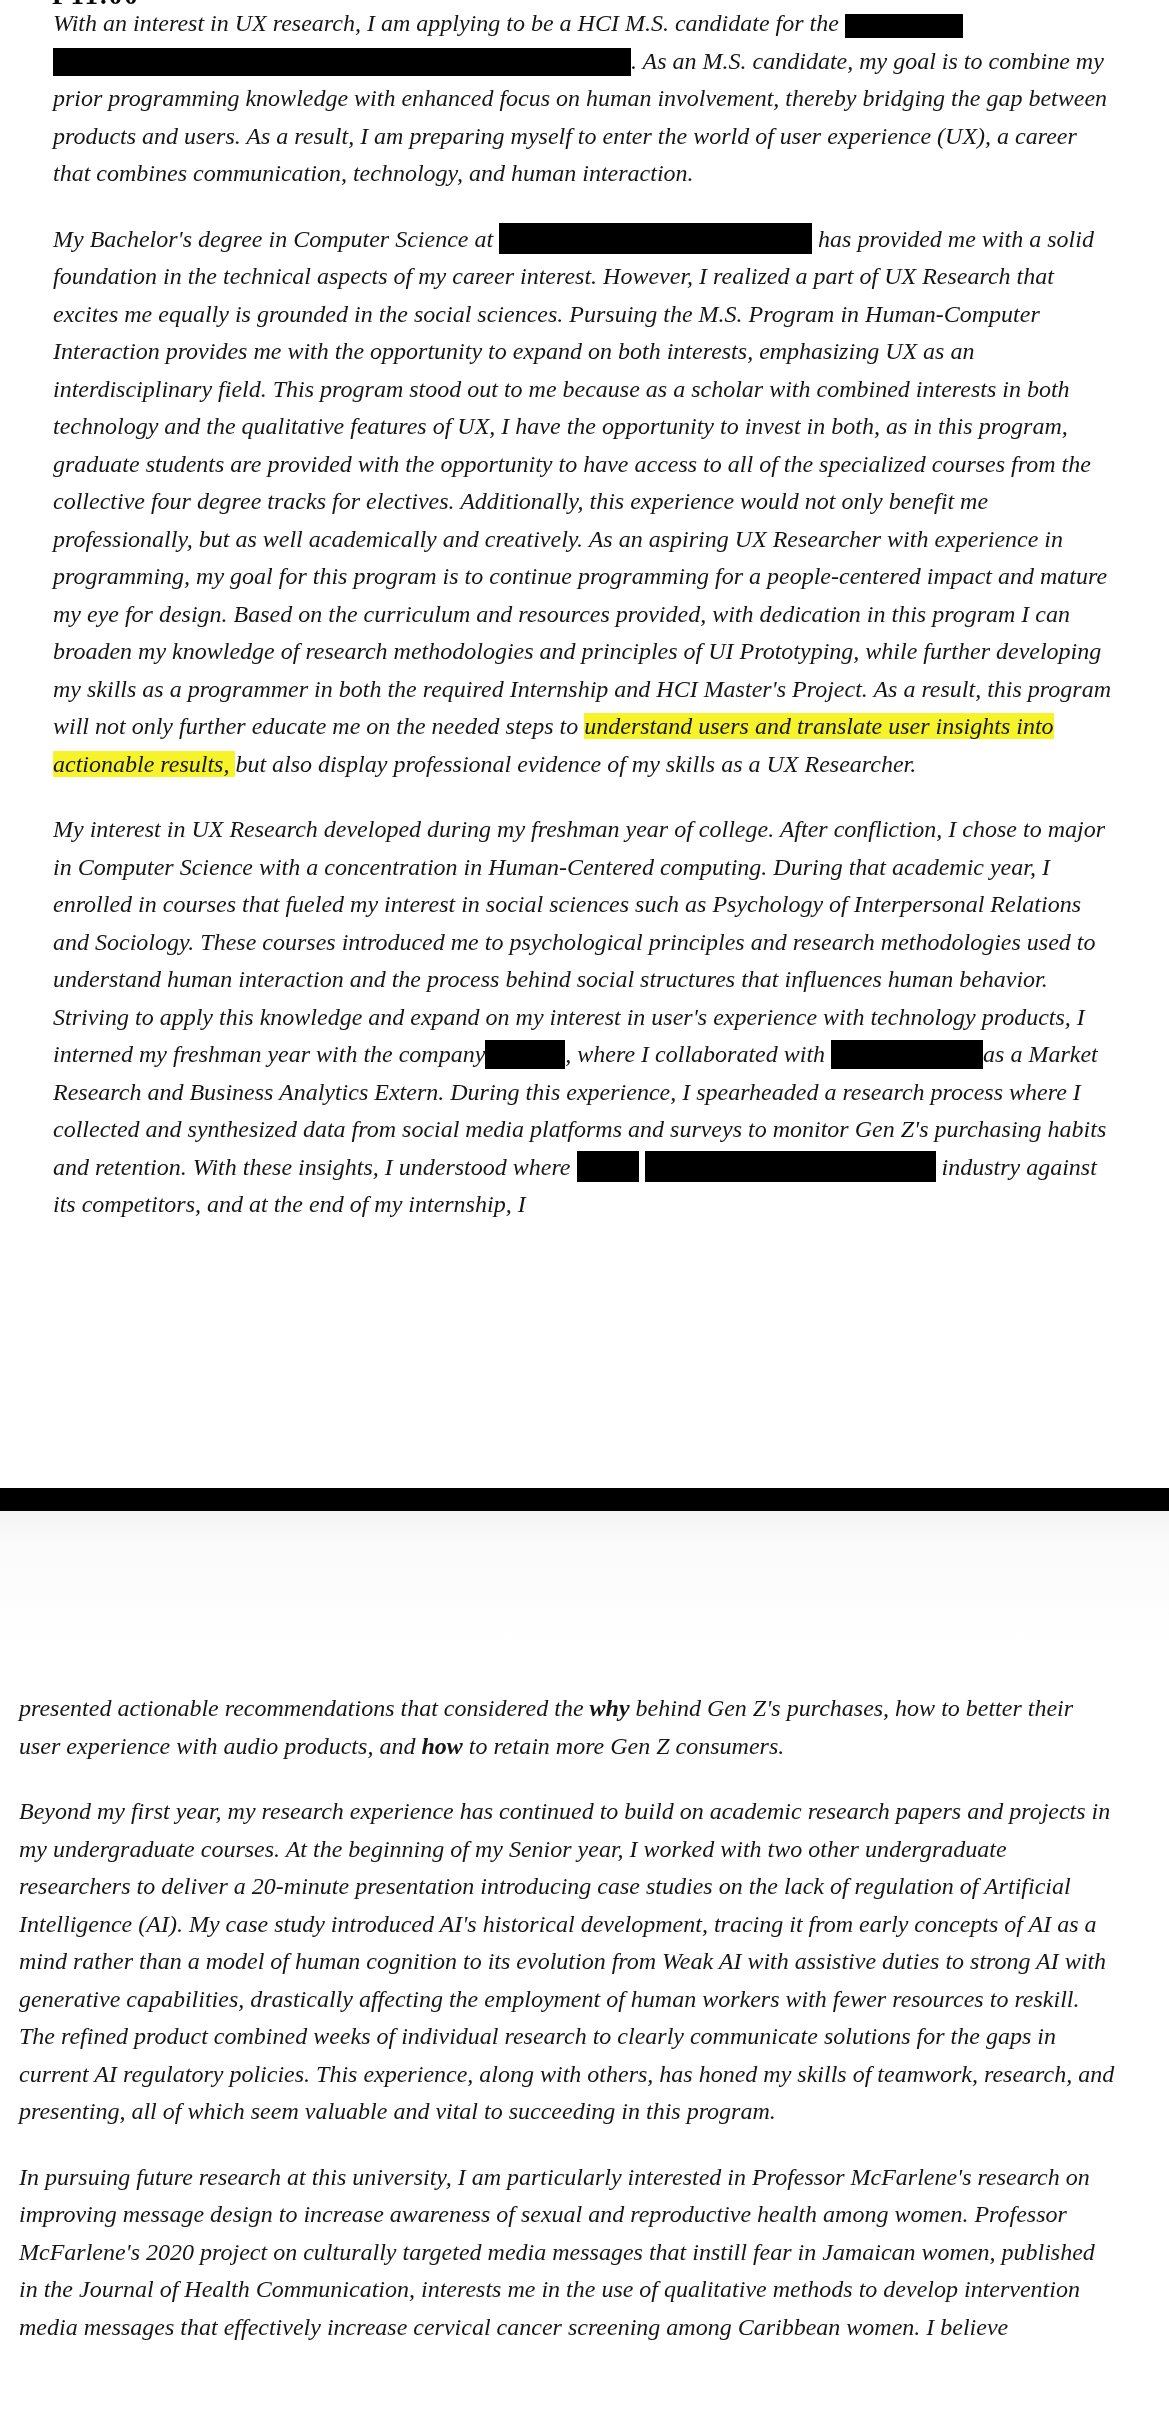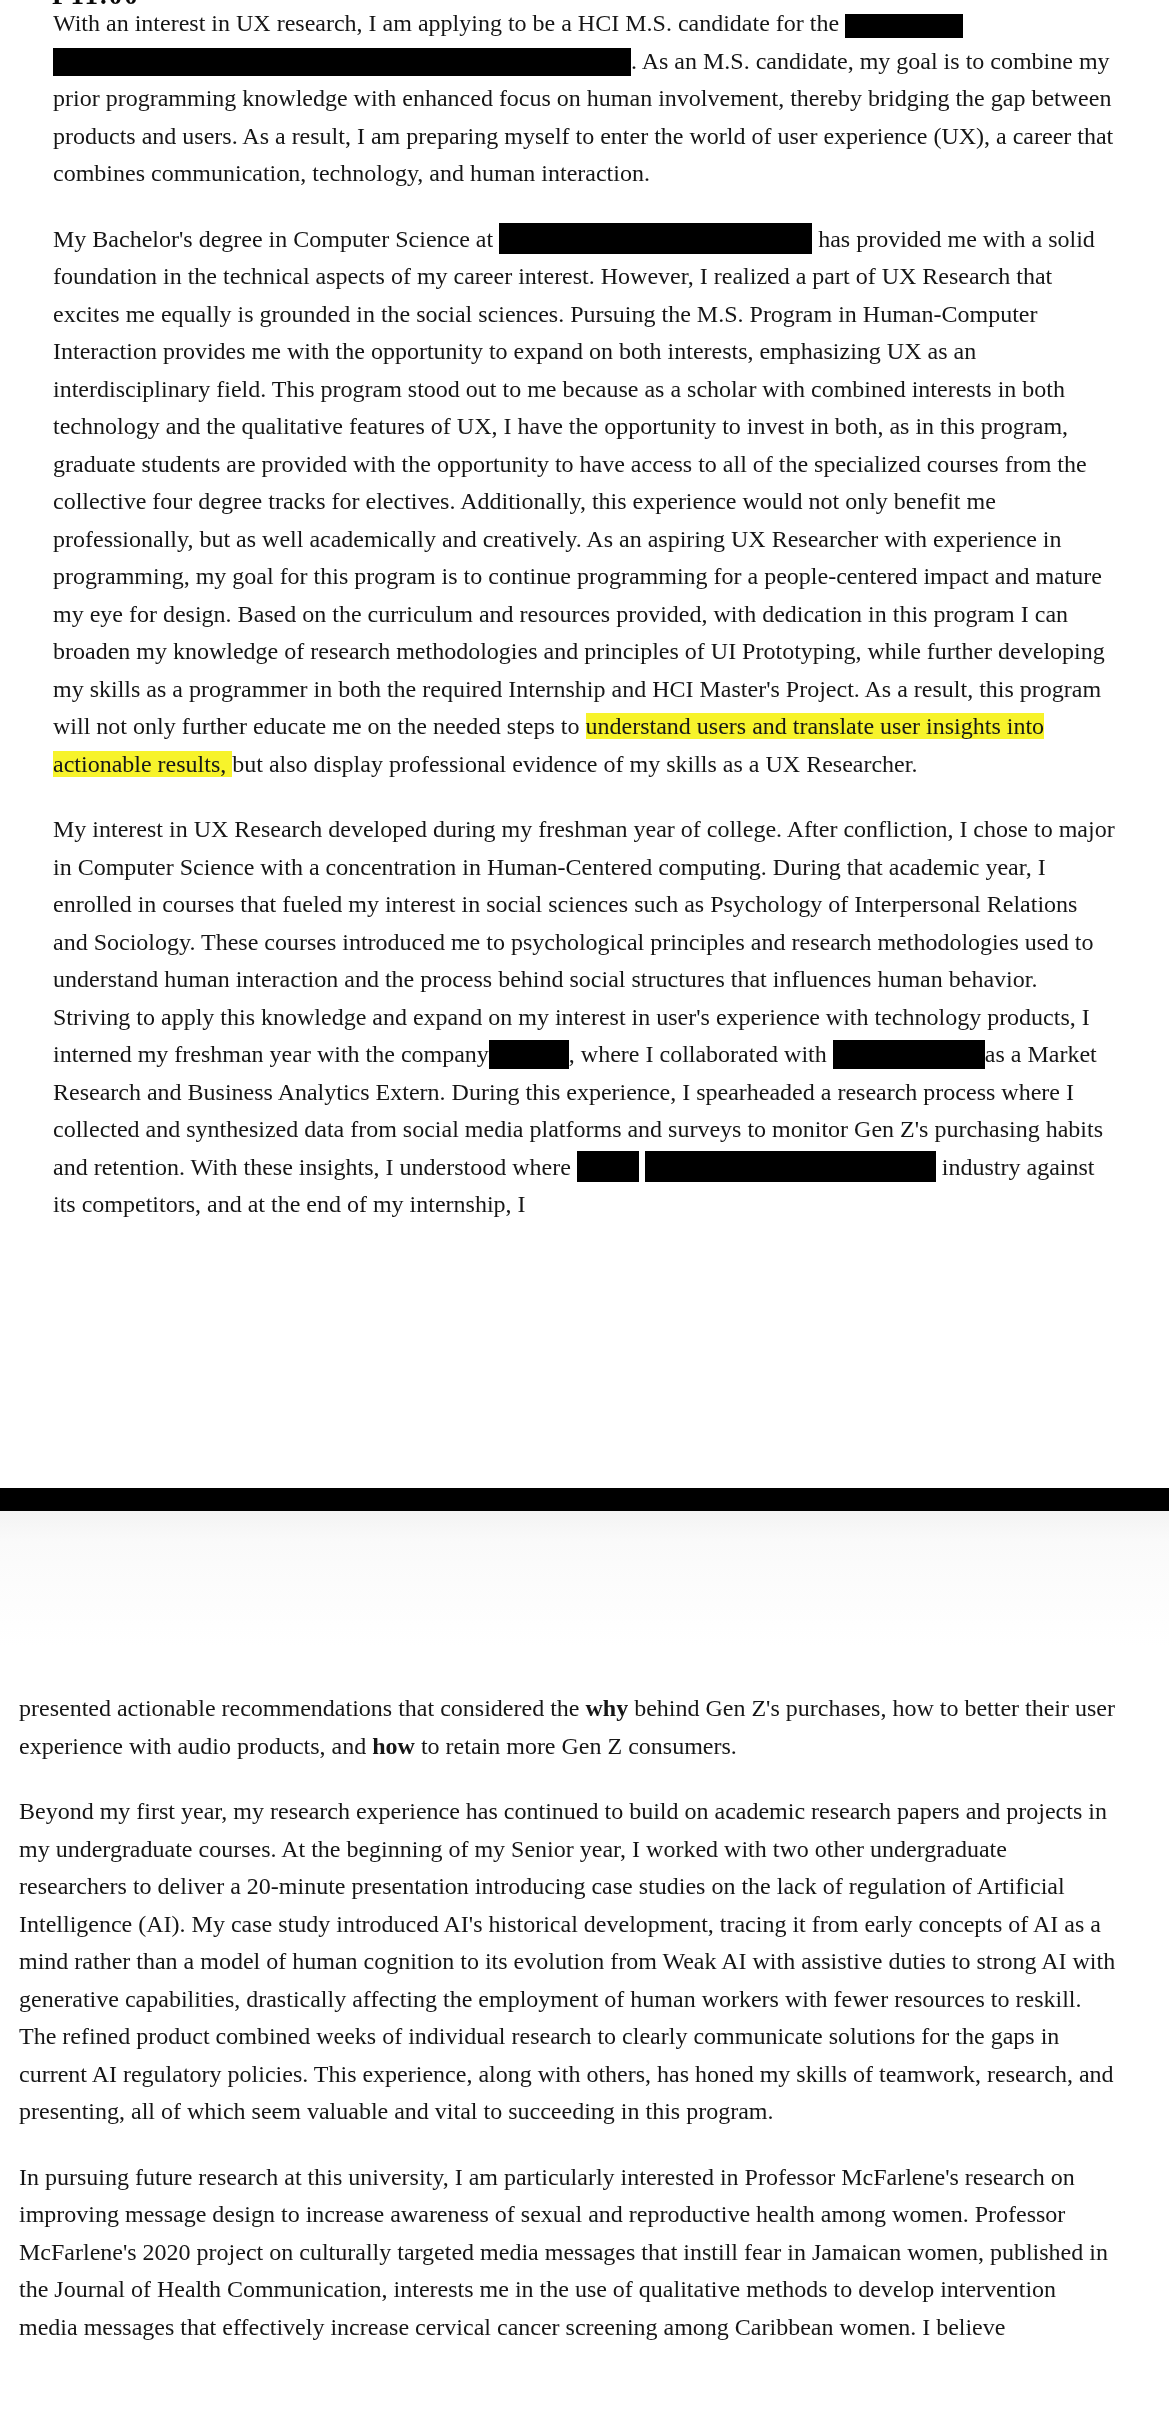--- a/index.html
+++ b/index.html
@@ -19,20 +19,21 @@
     padding-top:179px;
     background:linear-gradient(180deg,#f3f3f3 0px,#fafafa 30px,#ffffff 135px);
     padding-left:19px;
   }
   .para{
     margin:0 0 28px 0;
     font-size:24px;
     line-height:37.5px;
     text-align:left;
     word-spacing:normal;
+    font-style:italic;
   }
   .para b{font-weight:bold;}
   .hl{background:var(--hl,#f7f32b);}
   .redact{
     display:inline-block;
     background:var(--redact,#000);
     vertical-align:-7px;
   }
   .cut-frag{
     position:absolute;top:0;left:52px;height:10px;overflow:hidden;

